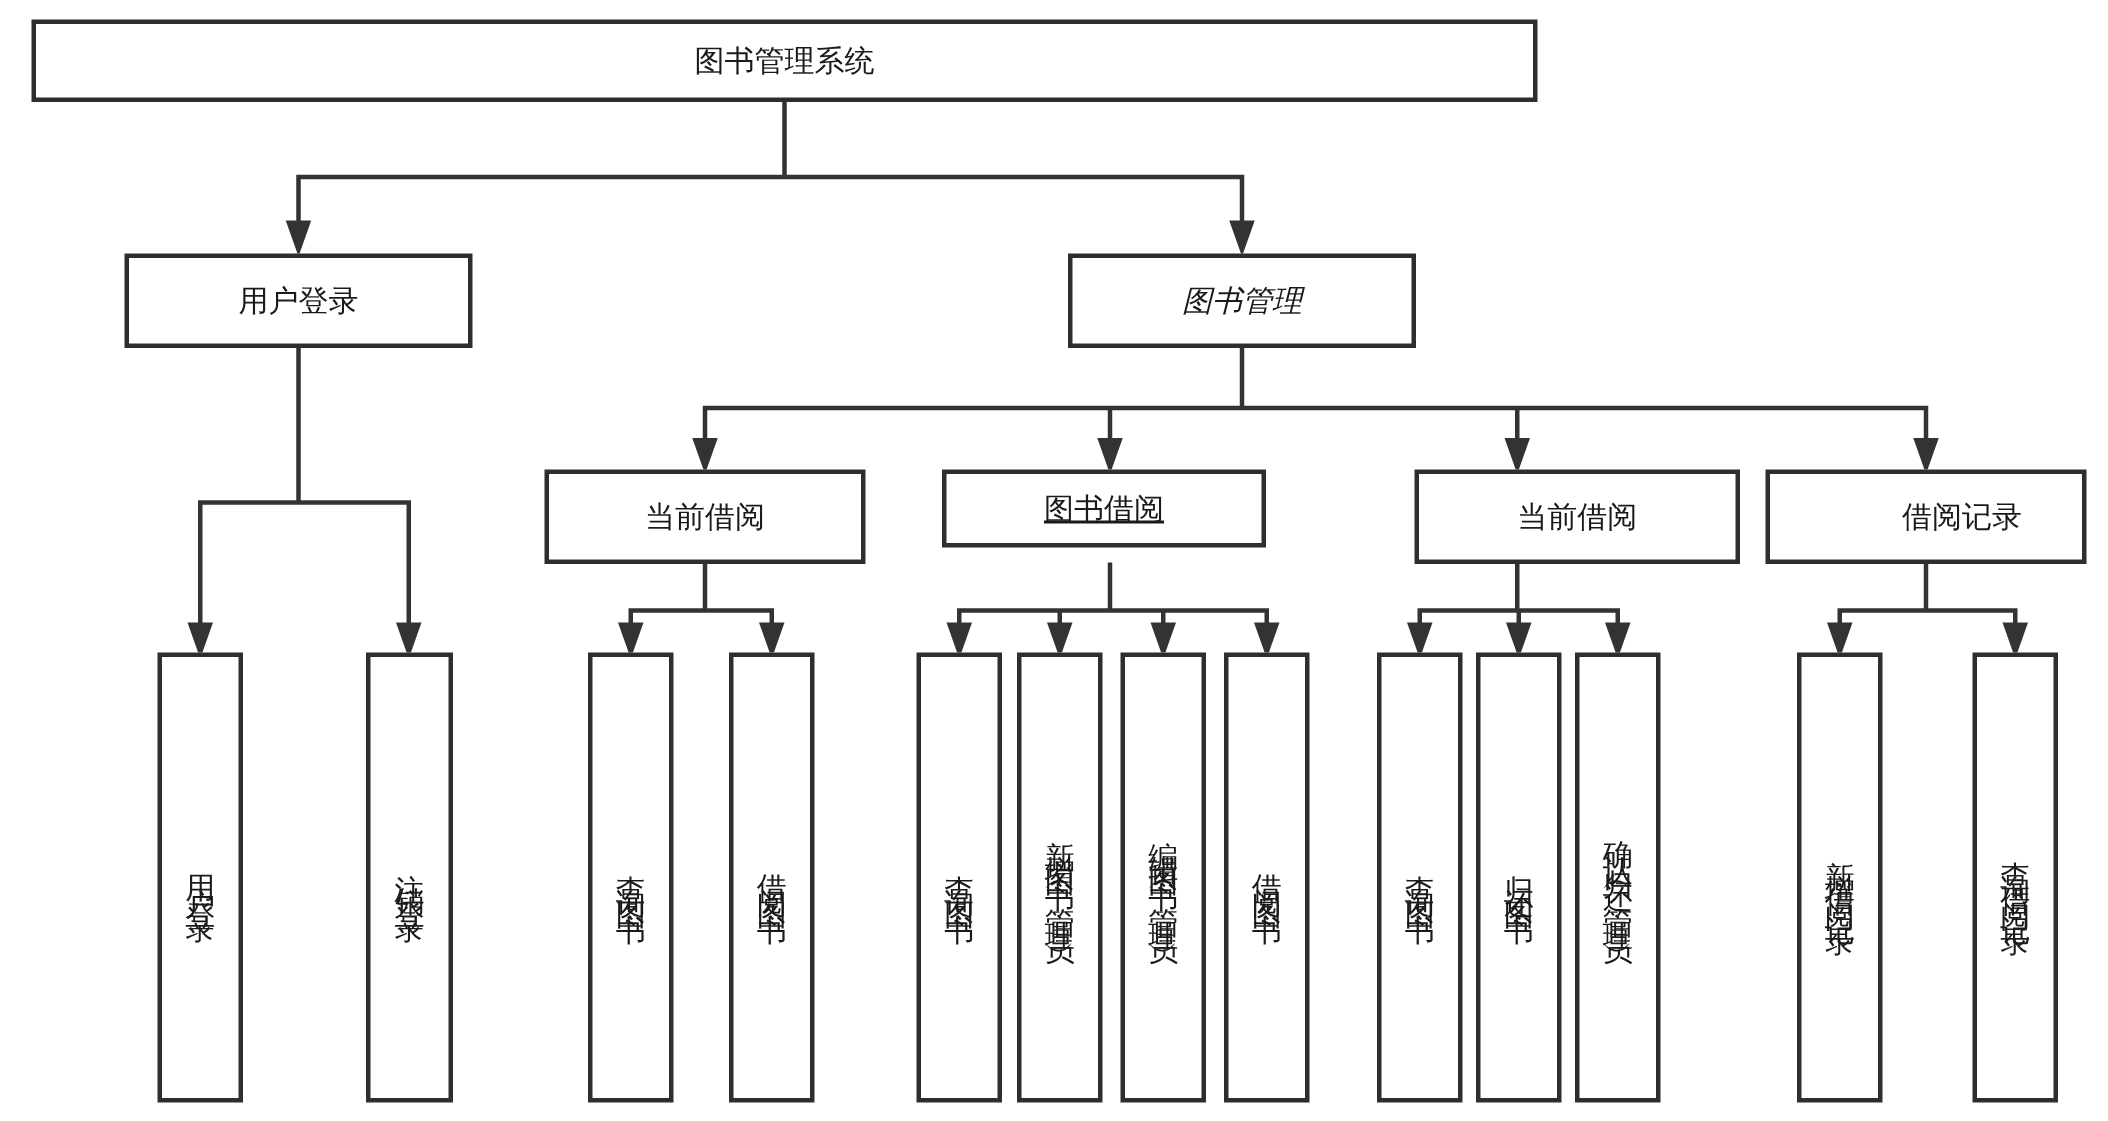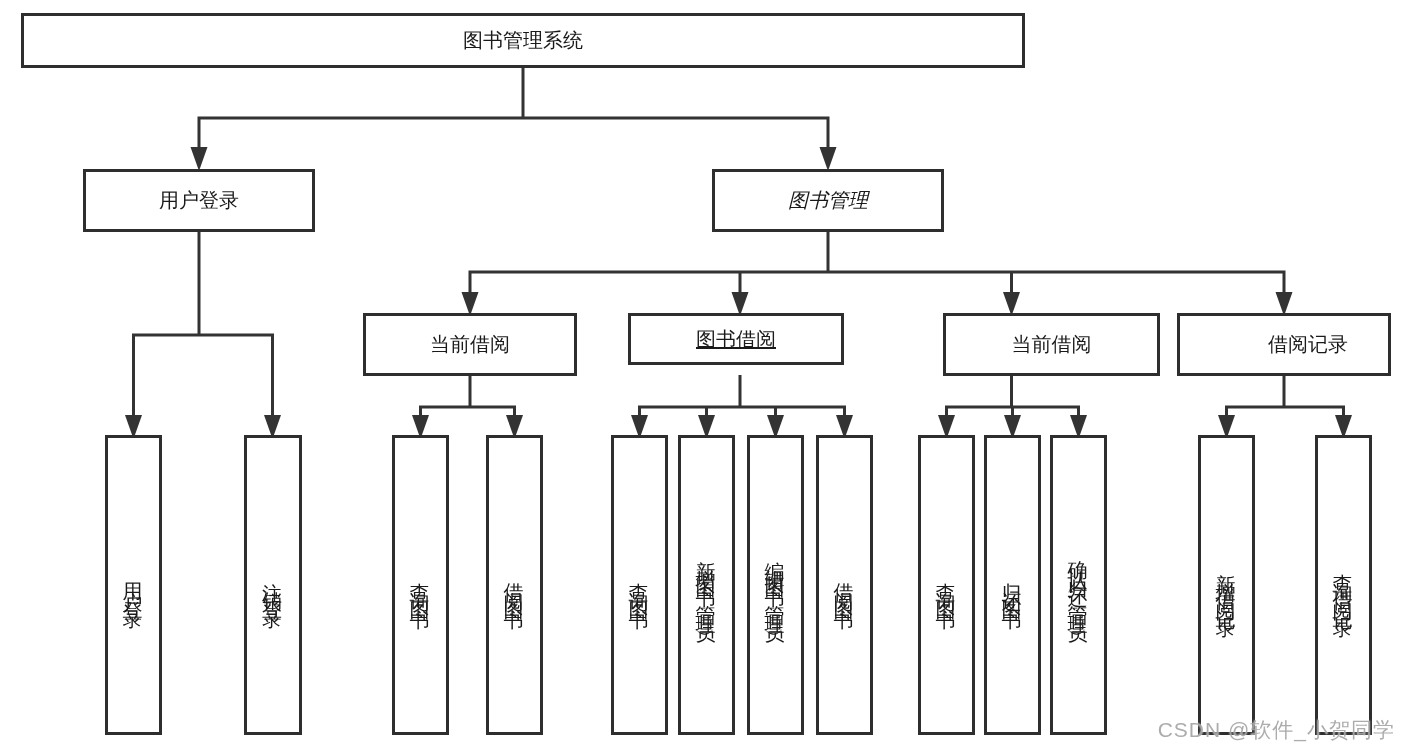--- a/index.html
+++ b/index.html
@@ -159,15 +159,14 @@
     <span class="vtxt">确认归还（管理员）</span>
   </div>
 
   <div class="node" style="left:1198px;top:435px;width:57px;height:300px;">
     <span class="vtxt">新增借阅记录</span>
   </div>
   <div class="node" style="left:1315px;top:435px;width:57px;height:300px;">
     <span class="vtxt">查询借阅记录</span>
   </div>
 
-  <div class="watermark">CSDN @软件_小贺同学</div>
 
 </div>
 
 </body></html>

